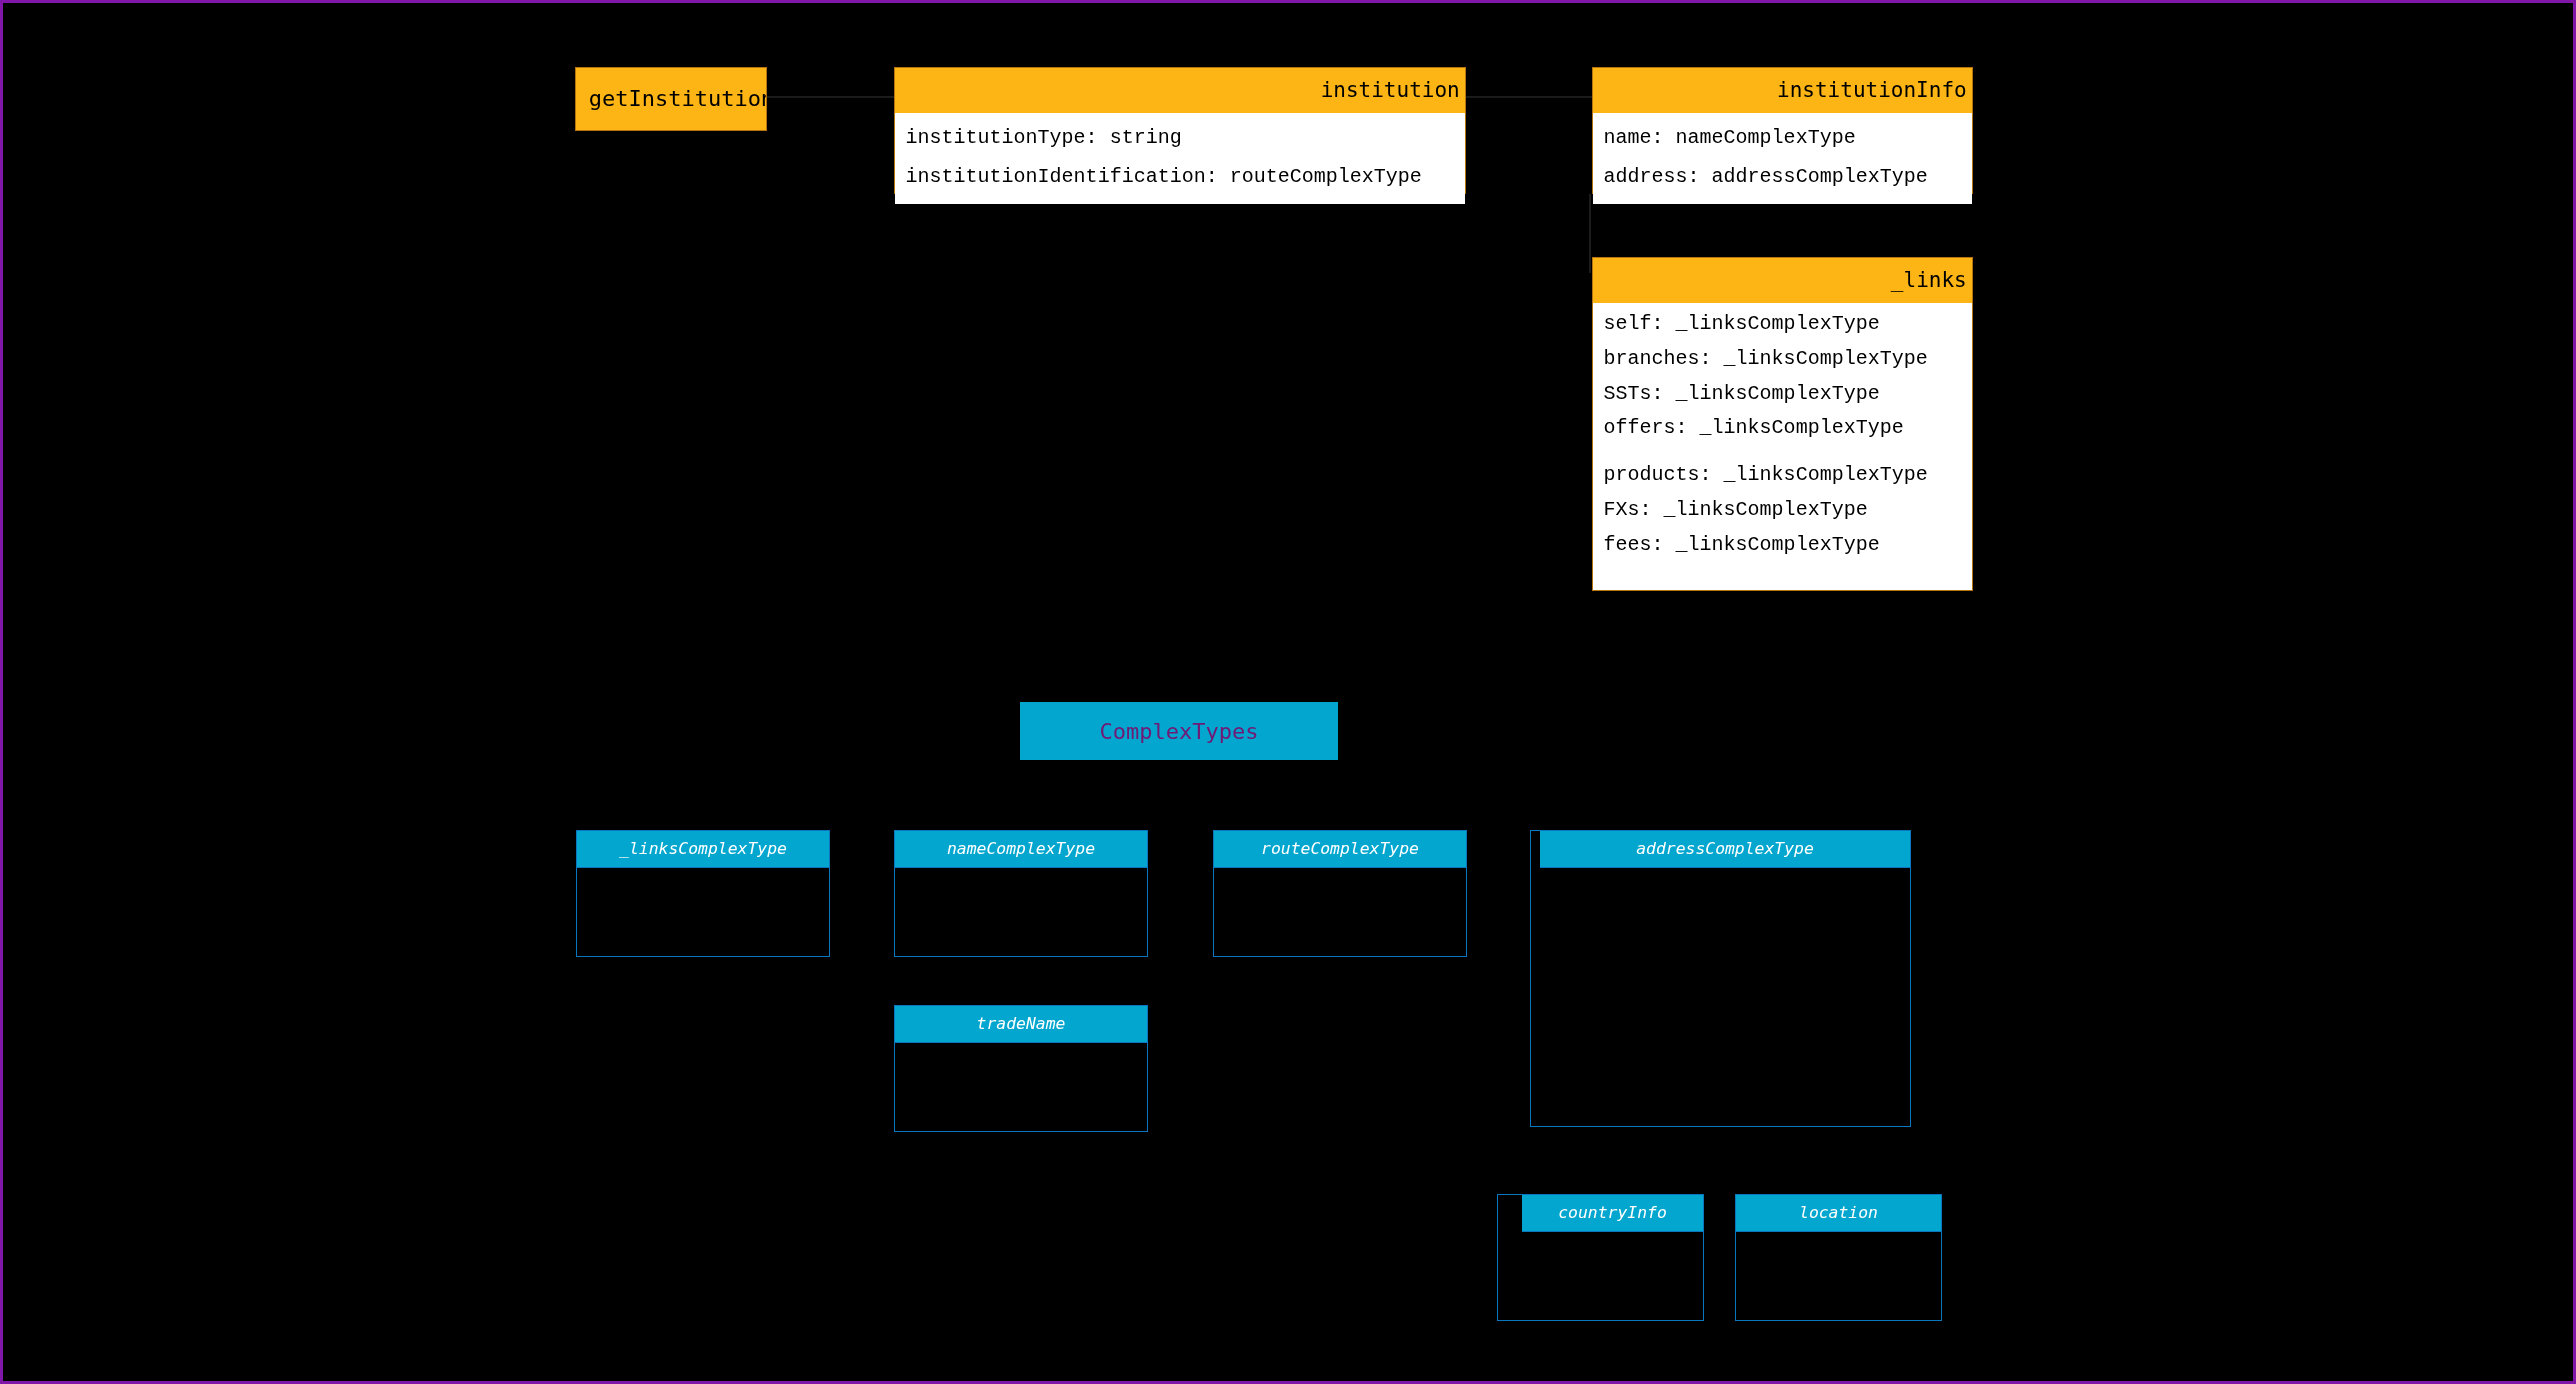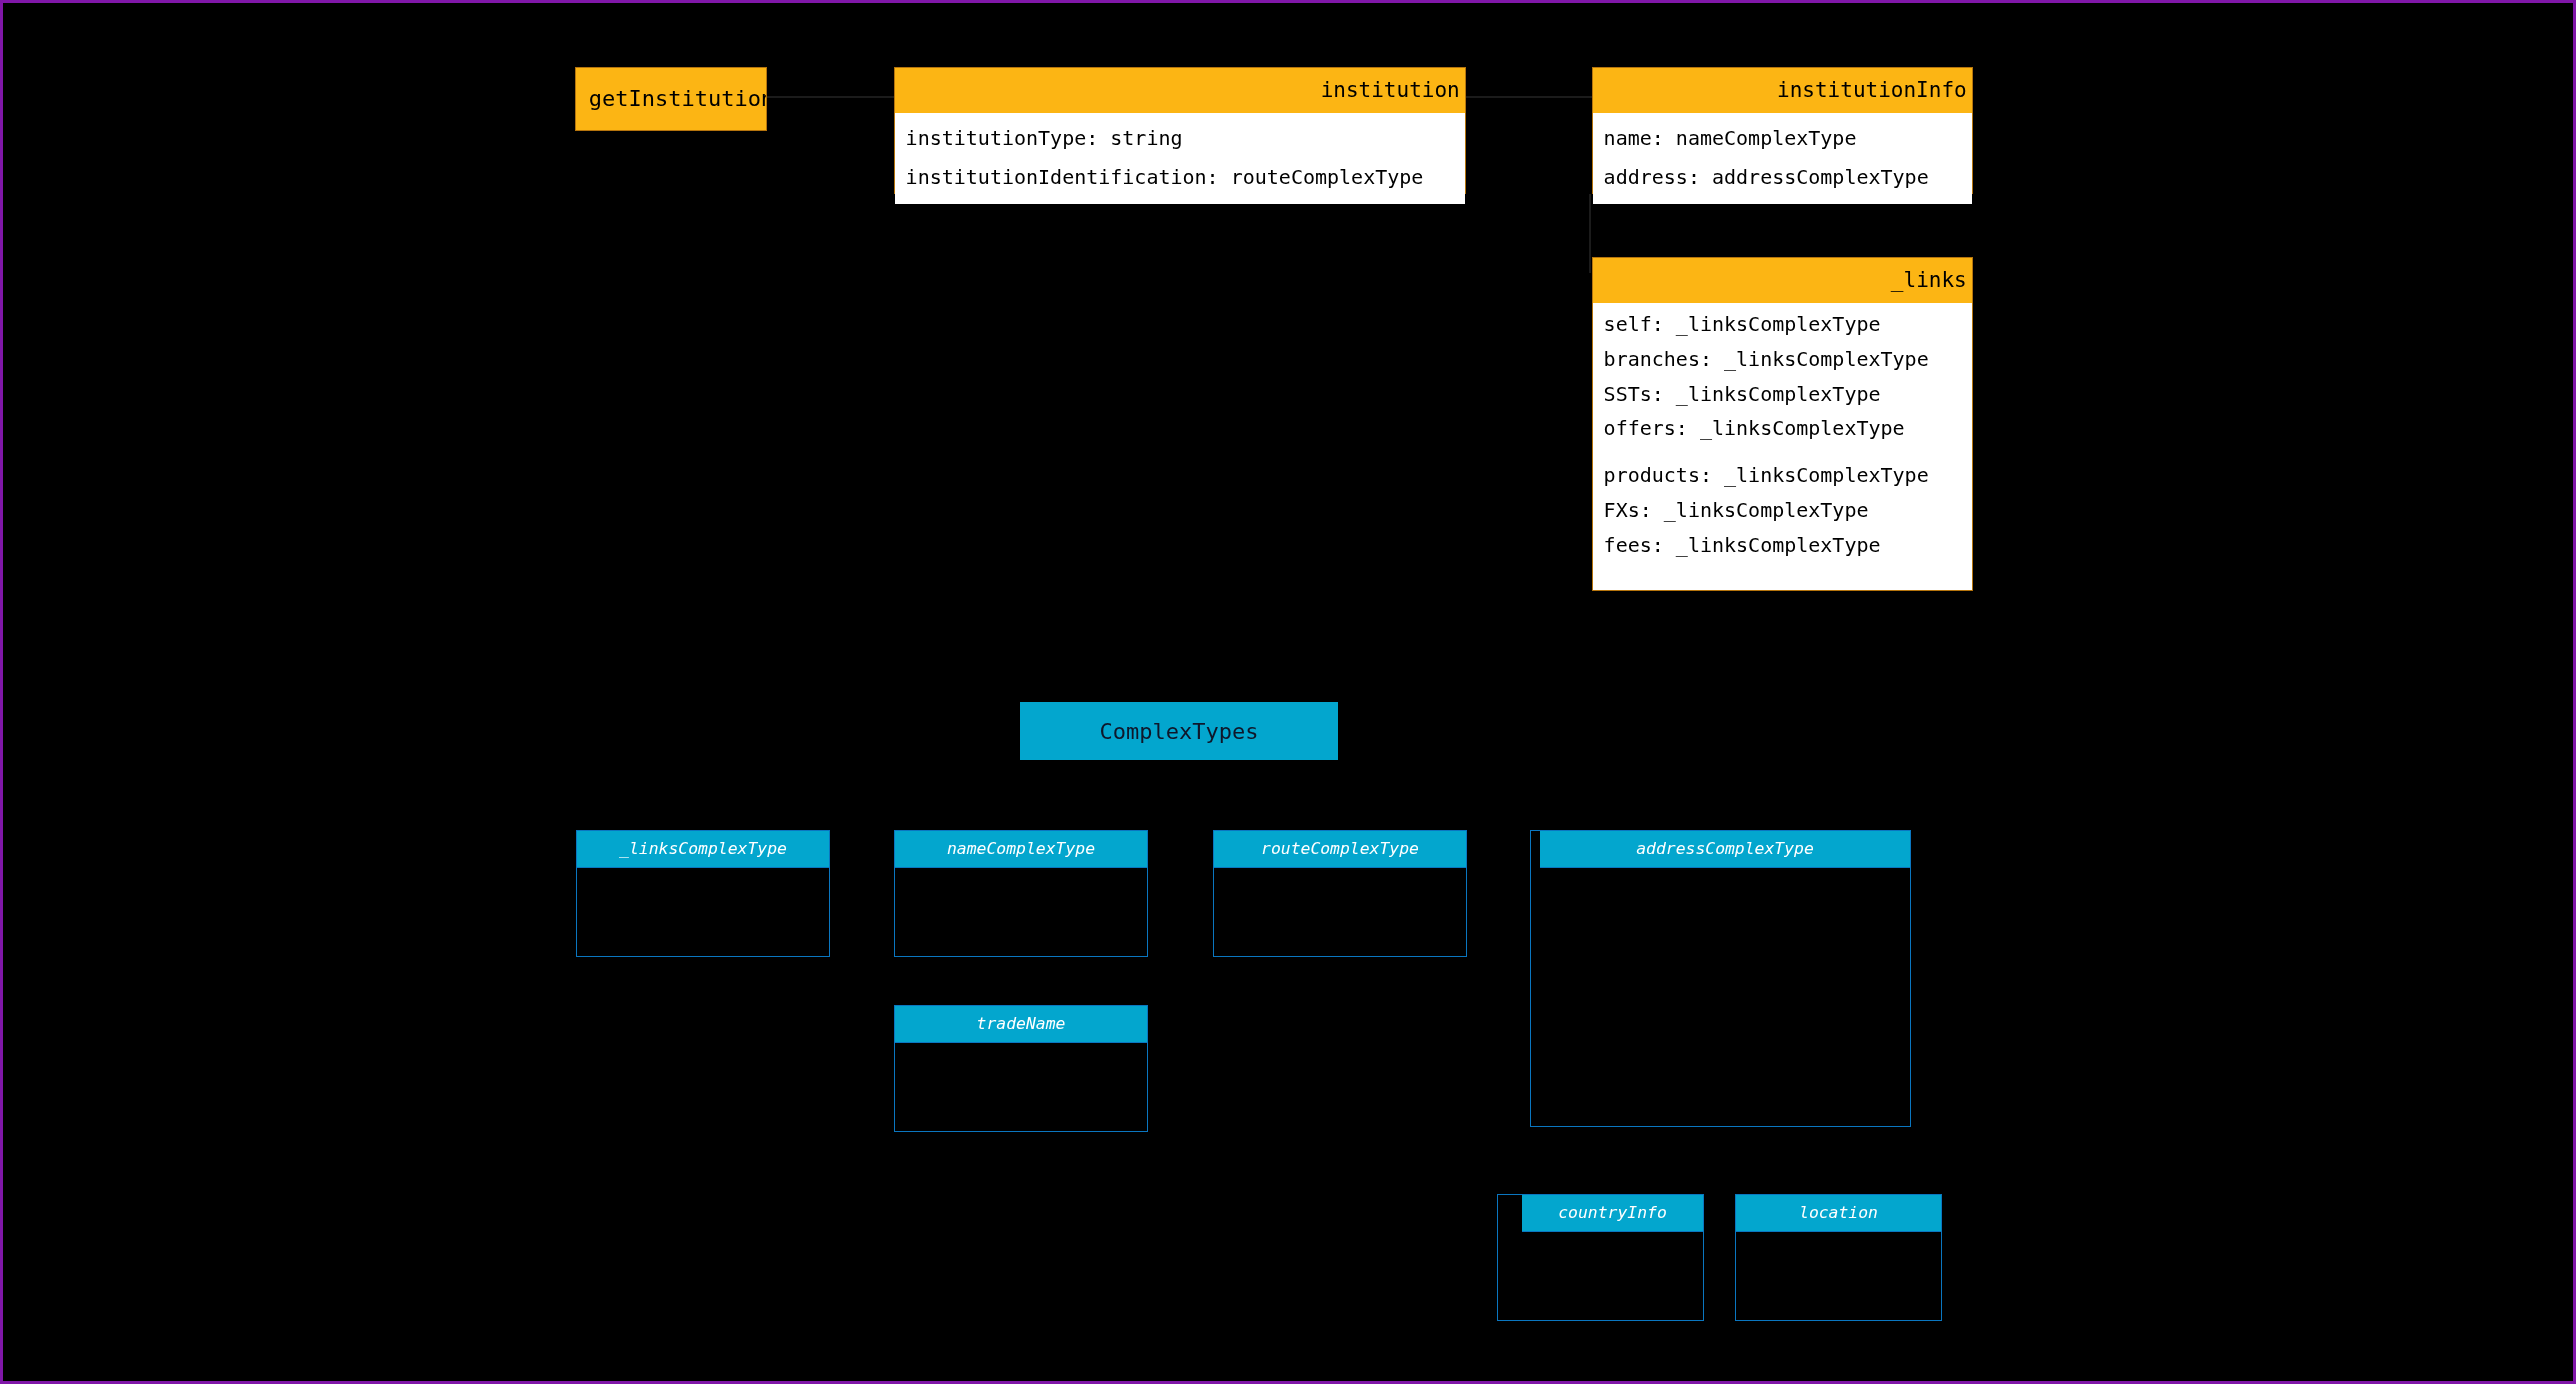--- a/index.html
+++ b/index.html
@@ -33,20 +33,21 @@
     line-height: 1.0;
     padding: 11.7px 5.3px 12.7px 5.3px;
     box-sizing: border-box;
     white-space: nowrap;
     overflow: hidden;
   }
   .obox > .obody {
     background: #ffffff;
     padding: 5.3px 0 7.4px 0;
     box-sizing: border-box;
+    font-family: Liberation Mono, monospace;
   }
   .obox .orow {
     color: #000000;
     font-size: 20px;
     line-height: 1.0;
     padding: 9.5px 0 9.5px 10.6px;
     white-space: nowrap;
     overflow: hidden;
   }
   
@@ -84,21 +85,21 @@
     font-style: italic;
   }
   .bbox > .bbody {
     background: #000000;
   }
   
   .banner {
     position: absolute;
     box-sizing: border-box;
     background: #03a6ce;
-    color: #0f172a;
+    color: #701a75;
     display: flex;
     align-items: center;
     justify-content: center;
     font-size: 22px;
     white-space: nowrap;
   }
 
   
   .conn {
     position: absolute;

